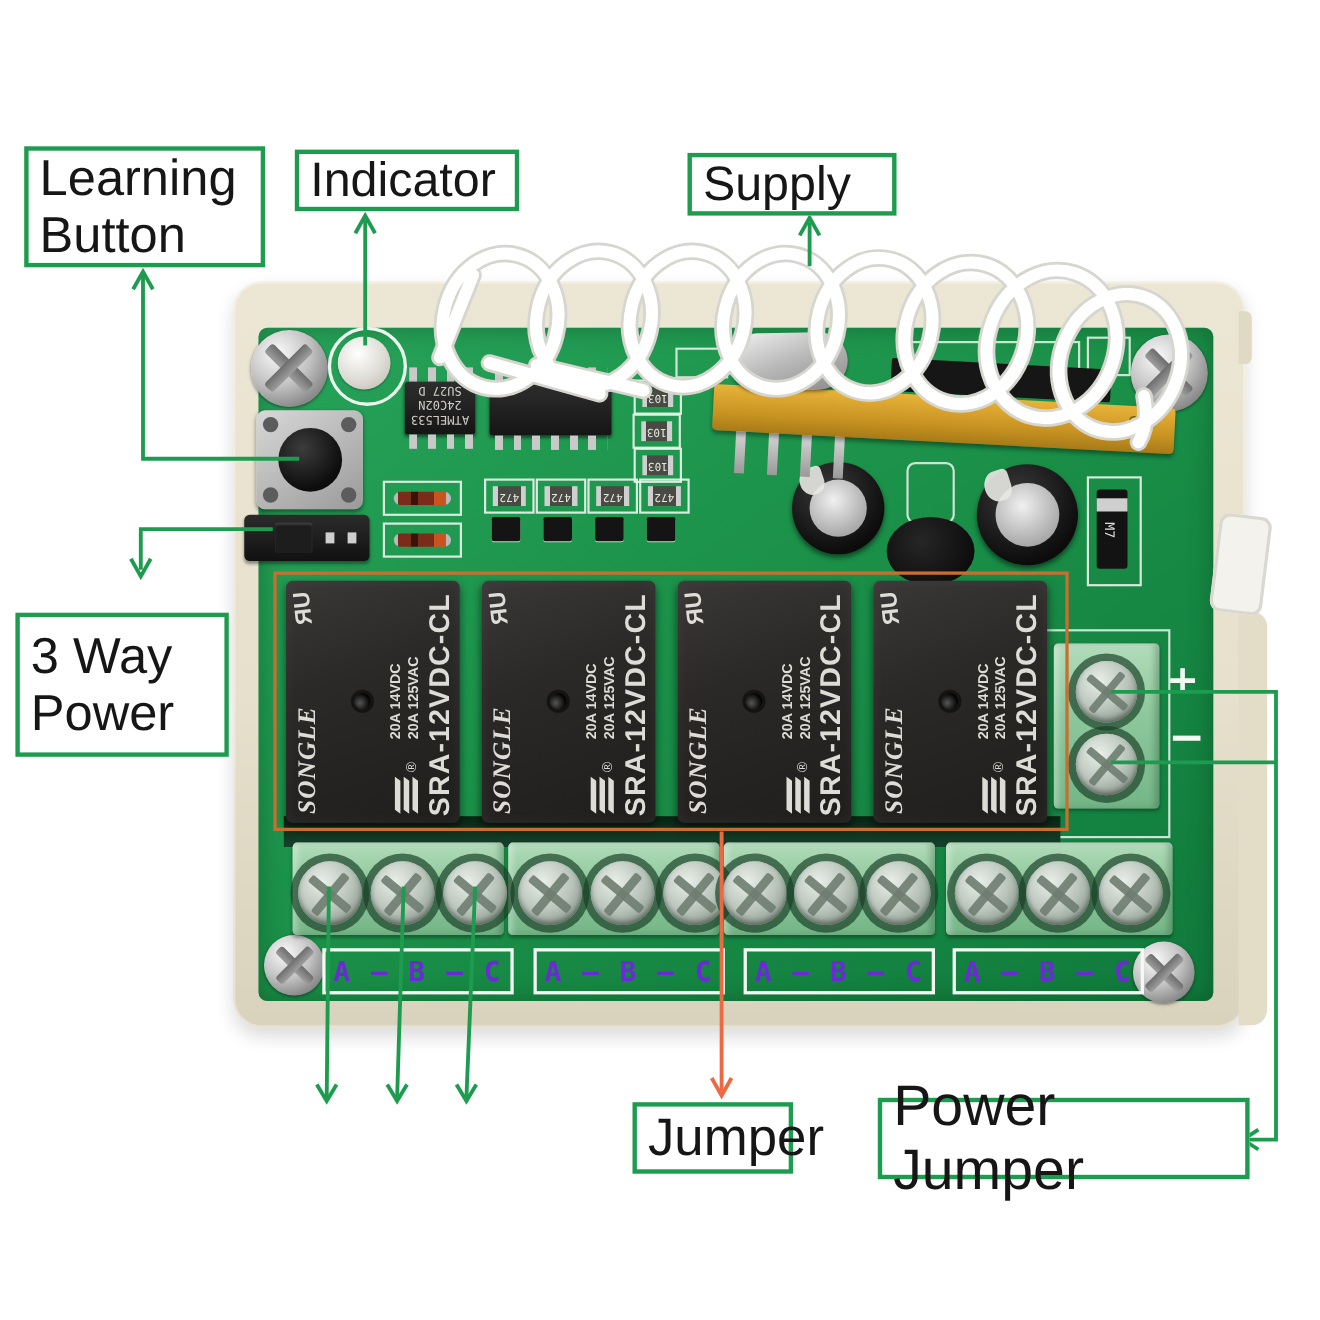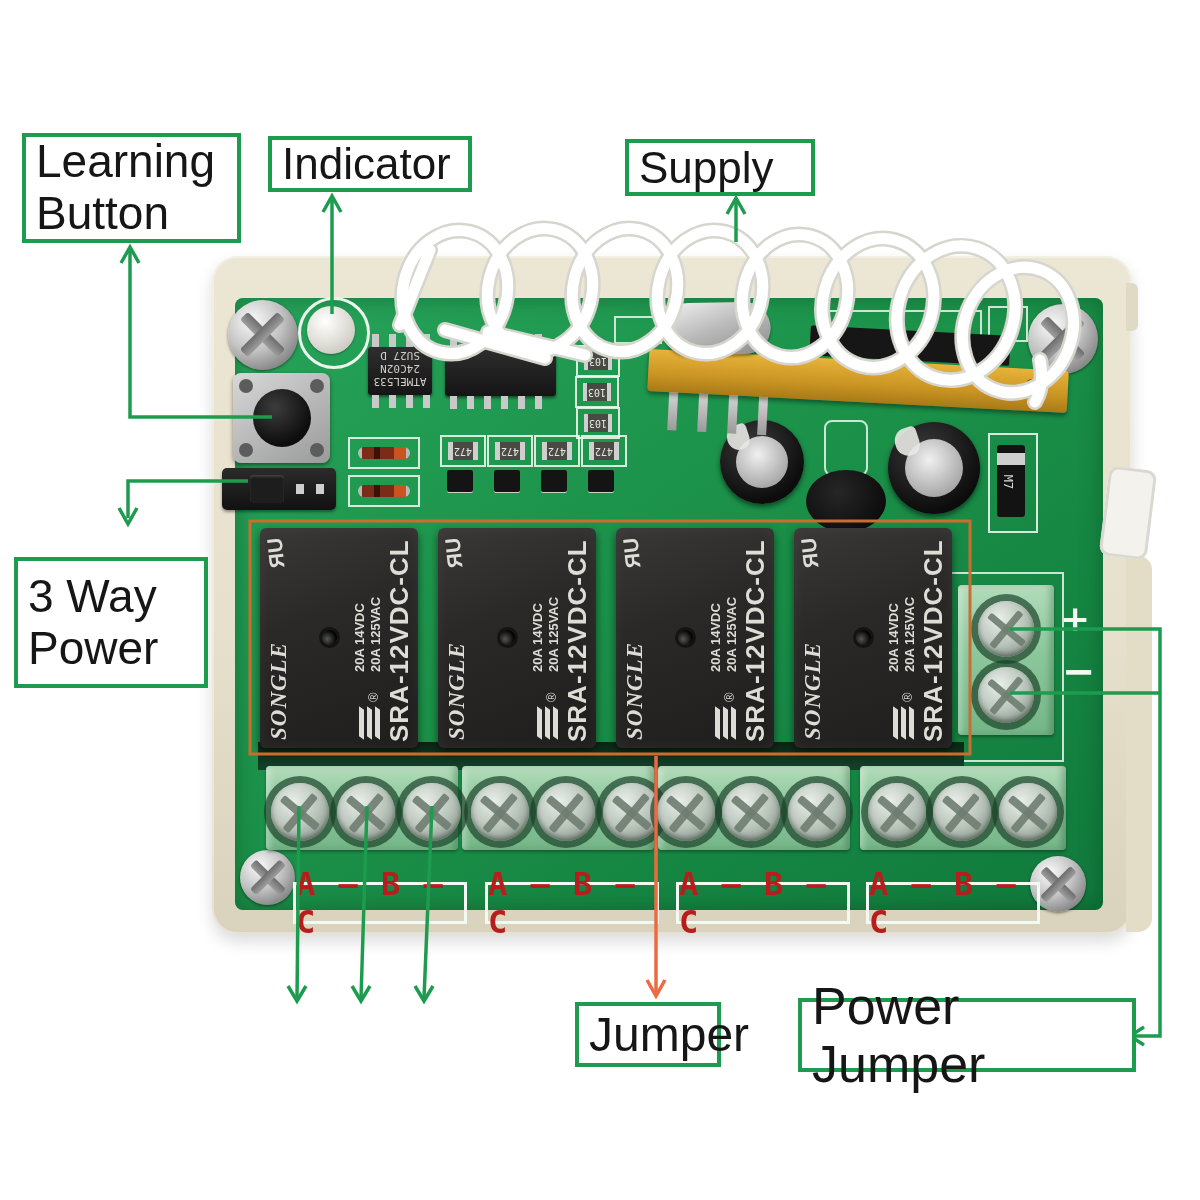--- a/index.html
+++ b/index.html
@@ -81,22 +81,22 @@
         background:radial-gradient(circle at 40% 35%,#555,#000 70%);box-shadow:0 0 0 3px rgba(0,0,0,.5);}
   .rlogo{position:absolute;left:10px;top:96px;}
   .rlogo b{display:block;width:30px;height:5px;margin:3px 0;background:#dedcd6;transform:skewX(-35deg);}
   .rlogo s{position:absolute;left:36px;top:10px;text-decoration:none;font-size:13px;}
   .rrat{position:absolute;left:76px;top:92px;font-size:13px;font-weight:bold;line-height:16px;letter-spacing:0;white-space:nowrap;}
   .rmodel{position:absolute;left:6px;top:124px;width:212px;font-size:26px;font-weight:bold;letter-spacing:1px;white-space:nowrap;}
 
   
   .tblock{background:linear-gradient(180deg,#b2dcba 0%,#8cc79b 45%,#74b687 100%);border-radius:4px;
           box-shadow:inset -4px 0 6px rgba(0,40,15,.25), inset 4px 2px 6px rgba(255,255,255,.35), 0 2px 3px rgba(0,0,0,.3);}
-  .abc{border:3px solid #f2faf3;color:#b91c1c;display:flex;align-items:center;justify-content:center;
-       font-family:"DejaVu Sans Mono",monospace;font-weight:bold;font-size:32px;letter-spacing:2px;margin-top:20px;}
+  .abc{border:3px solid #f2faf3;color:#6d28d9;display:flex;align-items:center;justify-content:center;
+       font-family:"DejaVu Sans Mono",monospace;font-weight:bold;font-size:25px;letter-spacing:2px;}
   .pm{color:#f2faf3;font-weight:bold;font-family:"DejaVu Sans",sans-serif;}
 
   
   .lbl{background:#fff;border:4px solid #1d9c4f;color:#161616;display:flex;flex-direction:column;justify-content:center;
        padding:0 10px;z-index:60;line-height:1.12;}
   .lbl.center{}
   .overlay{left:0;top:0;z-index:50;pointer-events:none;}
   .antsvg{z-index:30;pointer-events:none;}
   .plug{left:1104px;top:468px;width:48px;height:90px;background:#f3f2ed;border-radius:10px;transform:rotate(7deg);
         box-shadow:inset 0 0 0 3px #dad8d0;z-index:5;}

